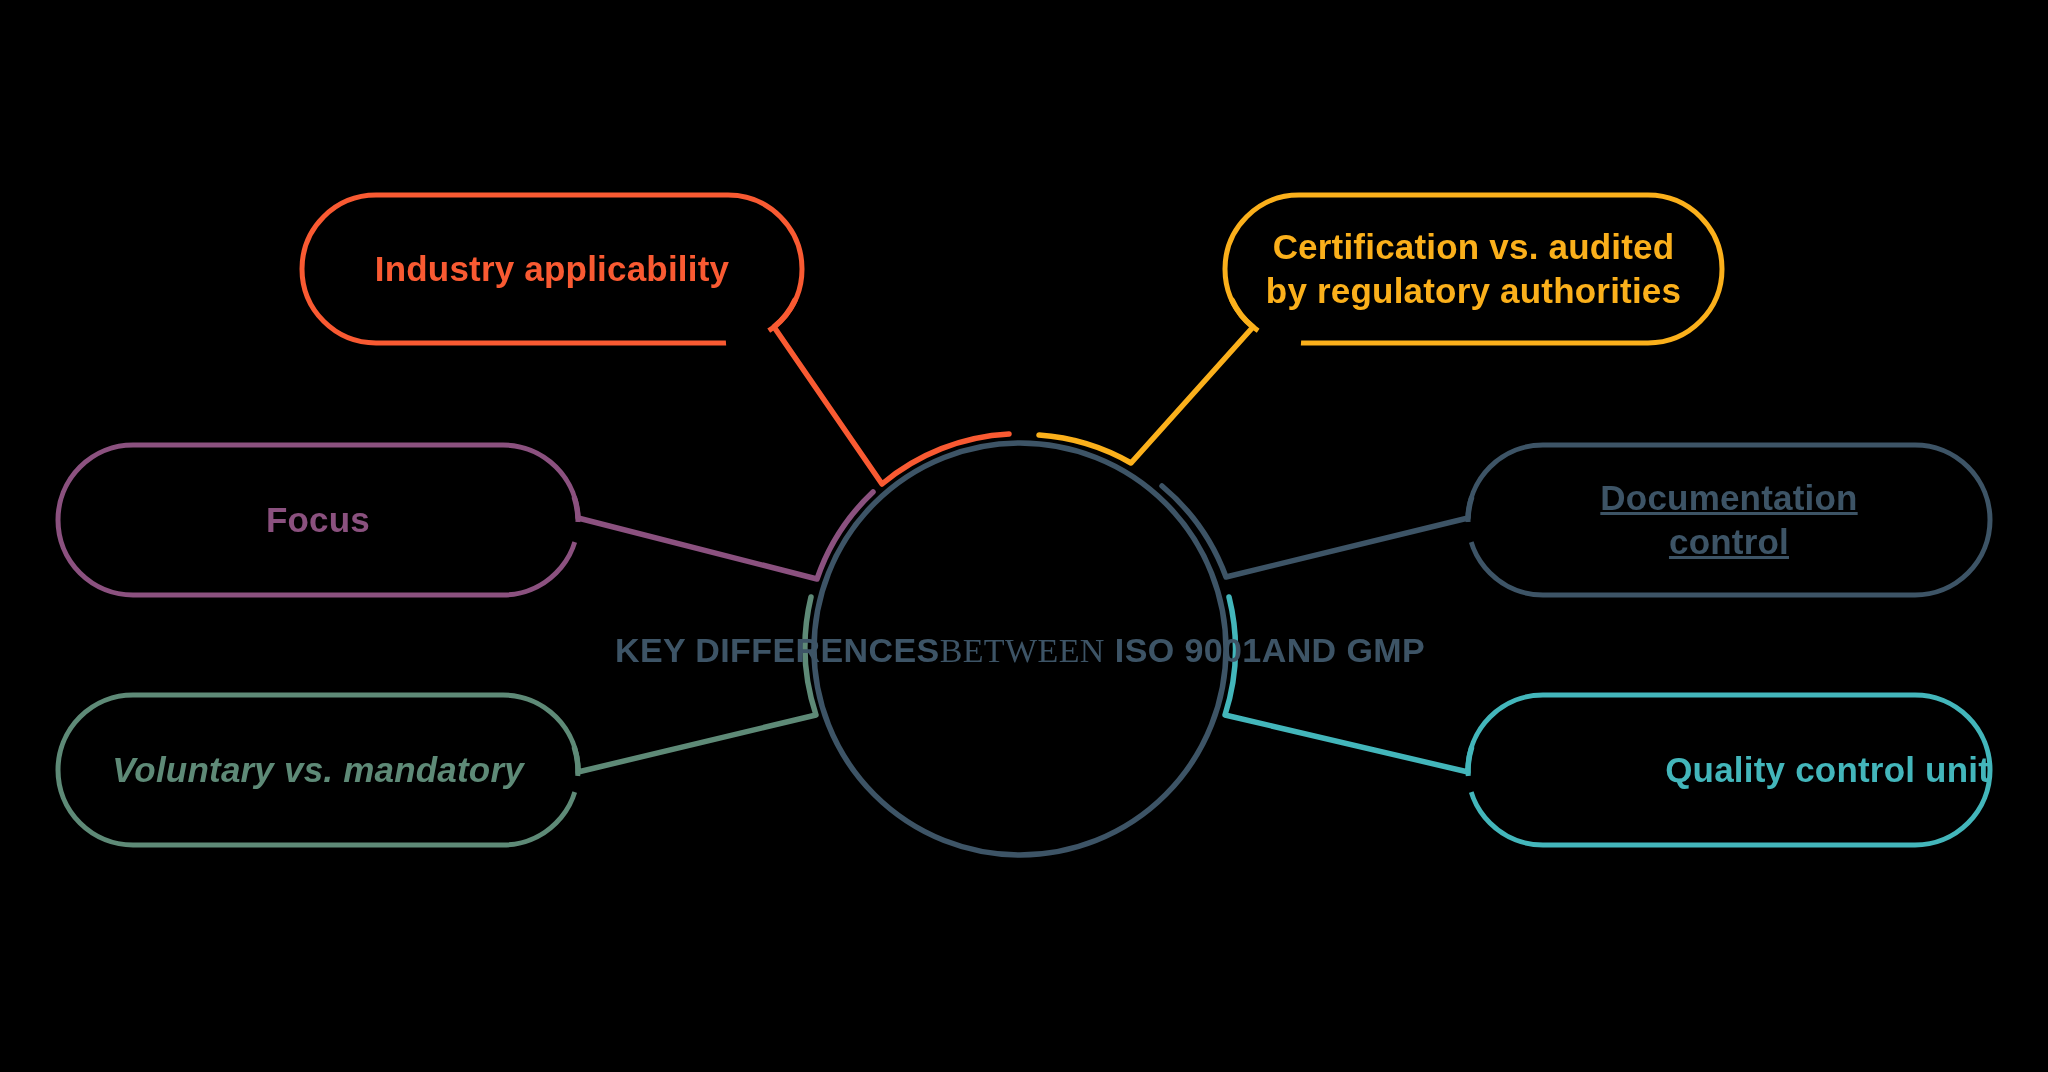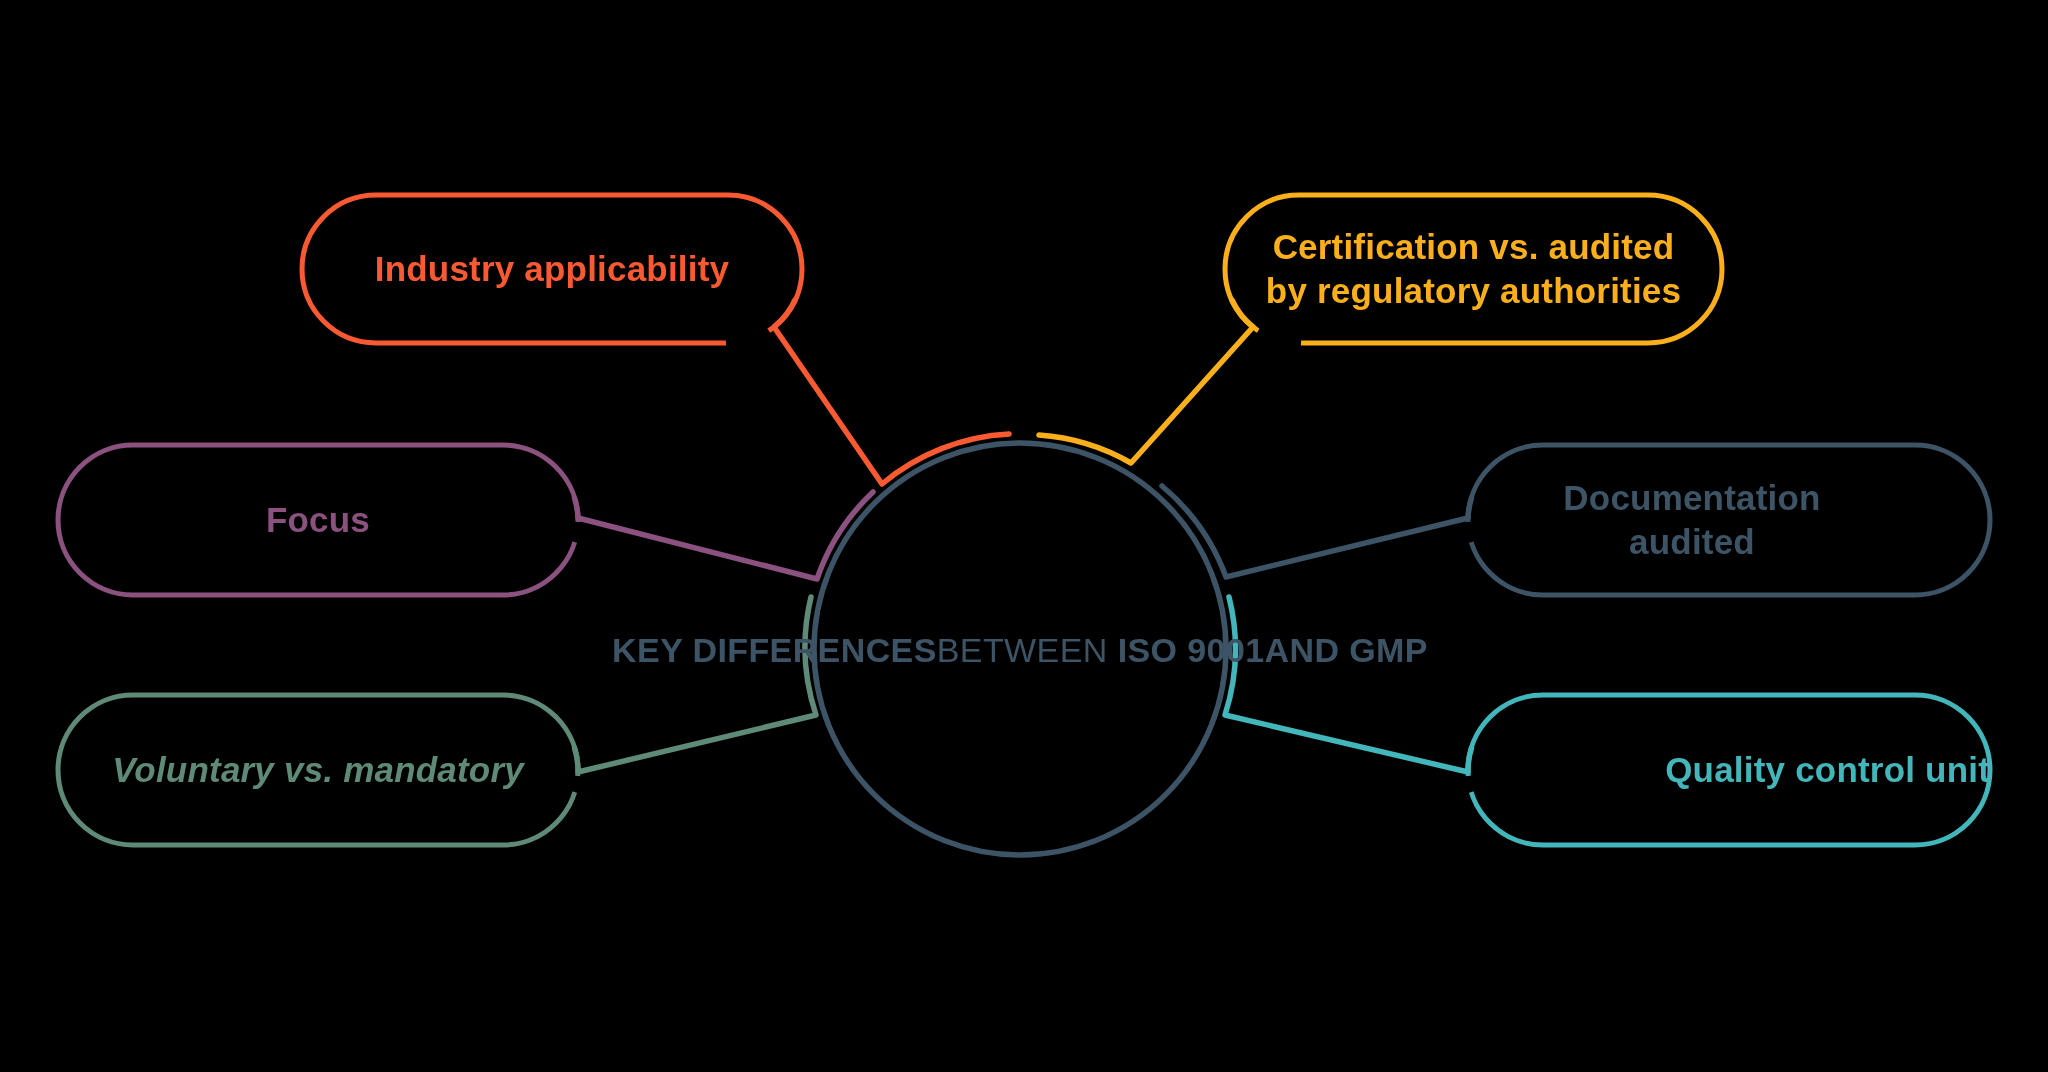--- a/index.html
+++ b/index.html
@@ -63,26 +63,26 @@
     flex-direction: row;
     align-items: center;
     justify-content: center;
     text-align: center;
     font-size: 34px;
     font-weight: bold;
     line-height: 40px;
     letter-spacing: 0.4px;
     white-space: nowrap;
   }
-  .center-label .light { font-weight: 400; }
+  .center-label .light { font-weight: 400; font-family: Liberation Serif, serif; }
   .spacer { display: inline-block; width: 10px; }
   #lbl-industry      { left: 302px;  top: 195px; width: 500px; height: 148px; text-align: right; }
   #lbl-certification { left: 1225px; top: 195px; width: 497px; height: 148px; justify-content: center; }
   #lbl-focus         { left: 58px;   top: 445px; width: 520px; height: 150px; }
-  #lbl-documentation { left: 1431px; top: 445px; width: 522px; height: 150px; }
+  #lbl-documentation { left: 1468px; top: 445px; width: 522px; height: 150px; text-decoration: underline; }
   #lbl-voluntary     { left: 58px;   top: 695px; width: 520px; height: 150px; }
   #lbl-quality       { left: 1468px; top: 695px; width: 522px; height: 150px; align-items: flex-end; }
 </style>
 </head>
 <body>
 
 <div class="canvas">
 
   <svg width="2048" height="1072" viewBox="0 0 2048 1072">
 
@@ -118,21 +118,21 @@
     <span>Certification vs. audited</span>
     <span>by regulatory authorities</span>
   </div>
 
   <div class="label" id="lbl-focus" style="color: rgb(139, 81, 127);">
     <span>Focus</span>
   </div>
 
   <div class="label" id="lbl-documentation" style="color: rgb(61, 84, 102);">
     <span>Documentation</span>
-    <span>audited</span>
+    <span>control</span>
   </div>
 
   <div class="label" id="lbl-voluntary" style="color: rgb(94, 138, 119); font-style: italic;">
     <span>Voluntary vs. mandatory</span>
   </div>
 
   <div class="label" id="lbl-quality" style="color: rgb(67, 182, 187);">
     <span>Quality control unit</span>
   </div>
 

